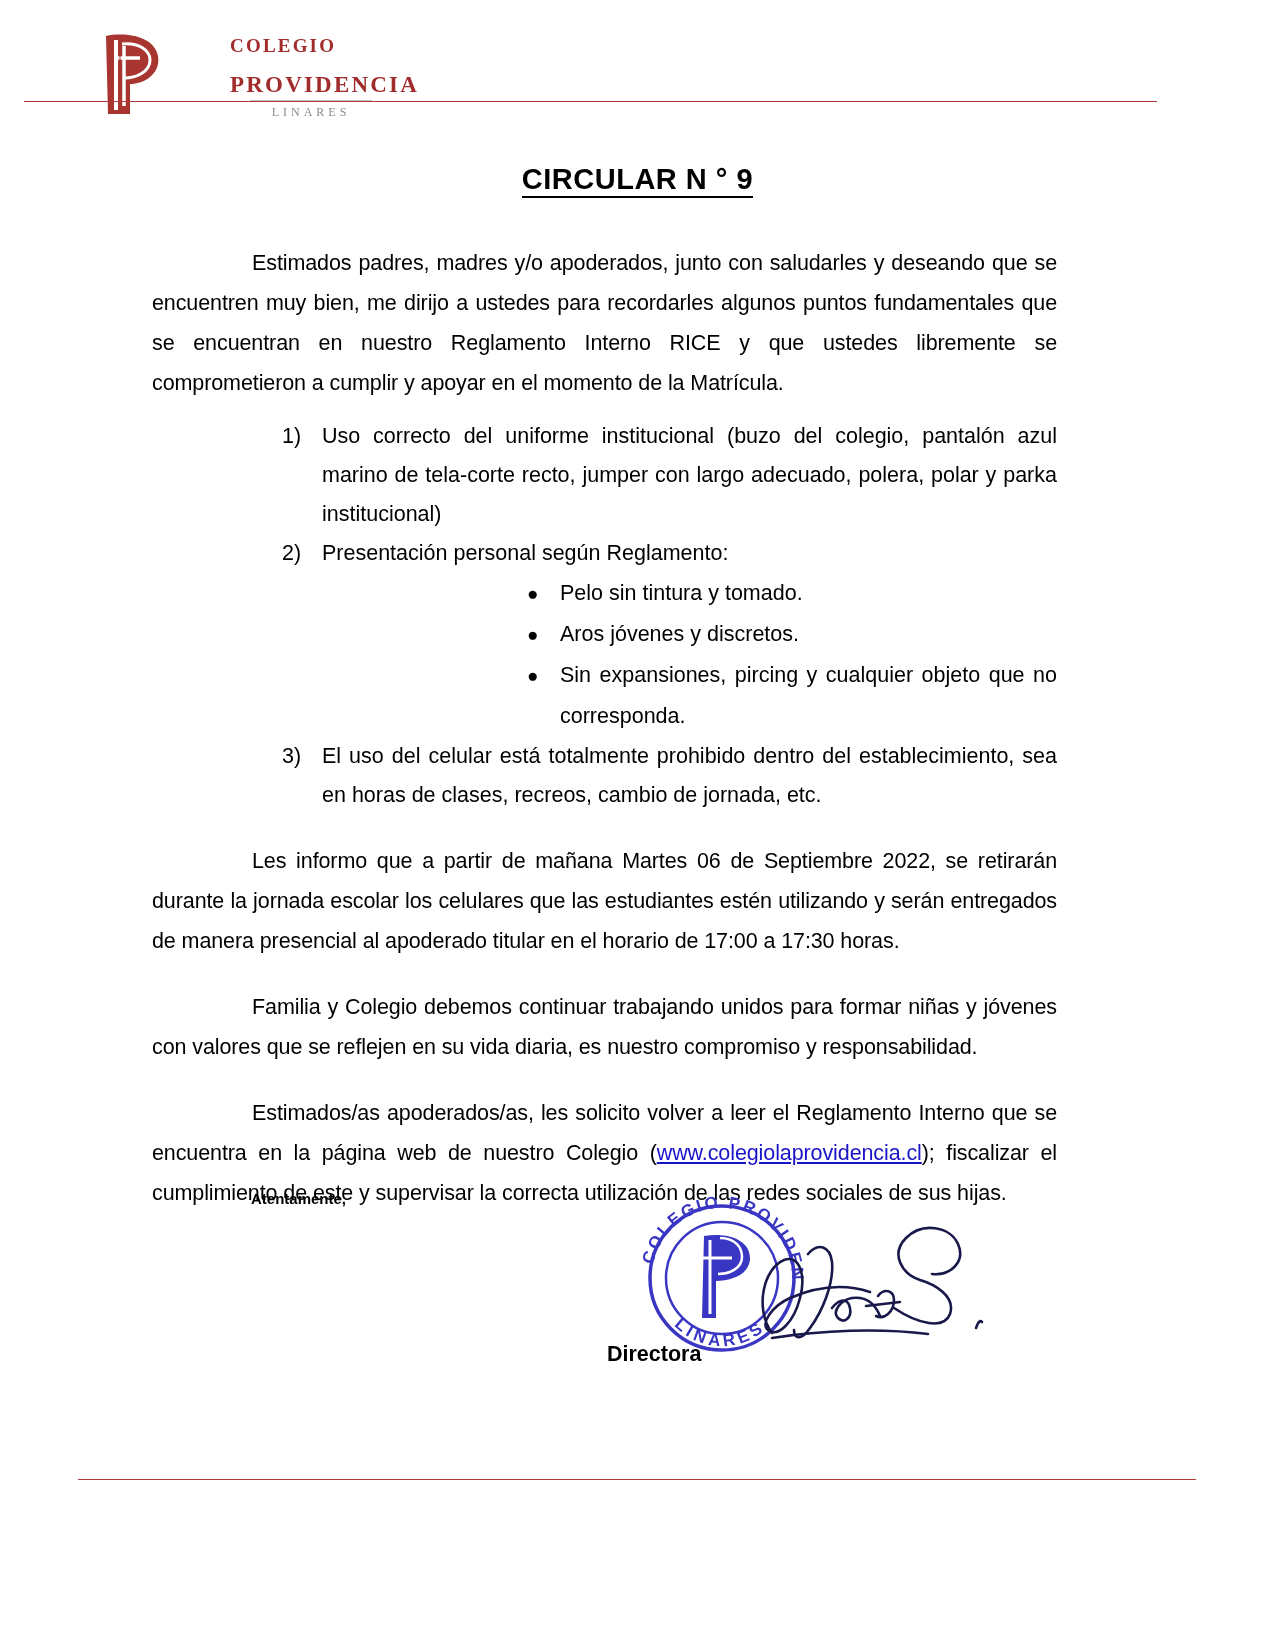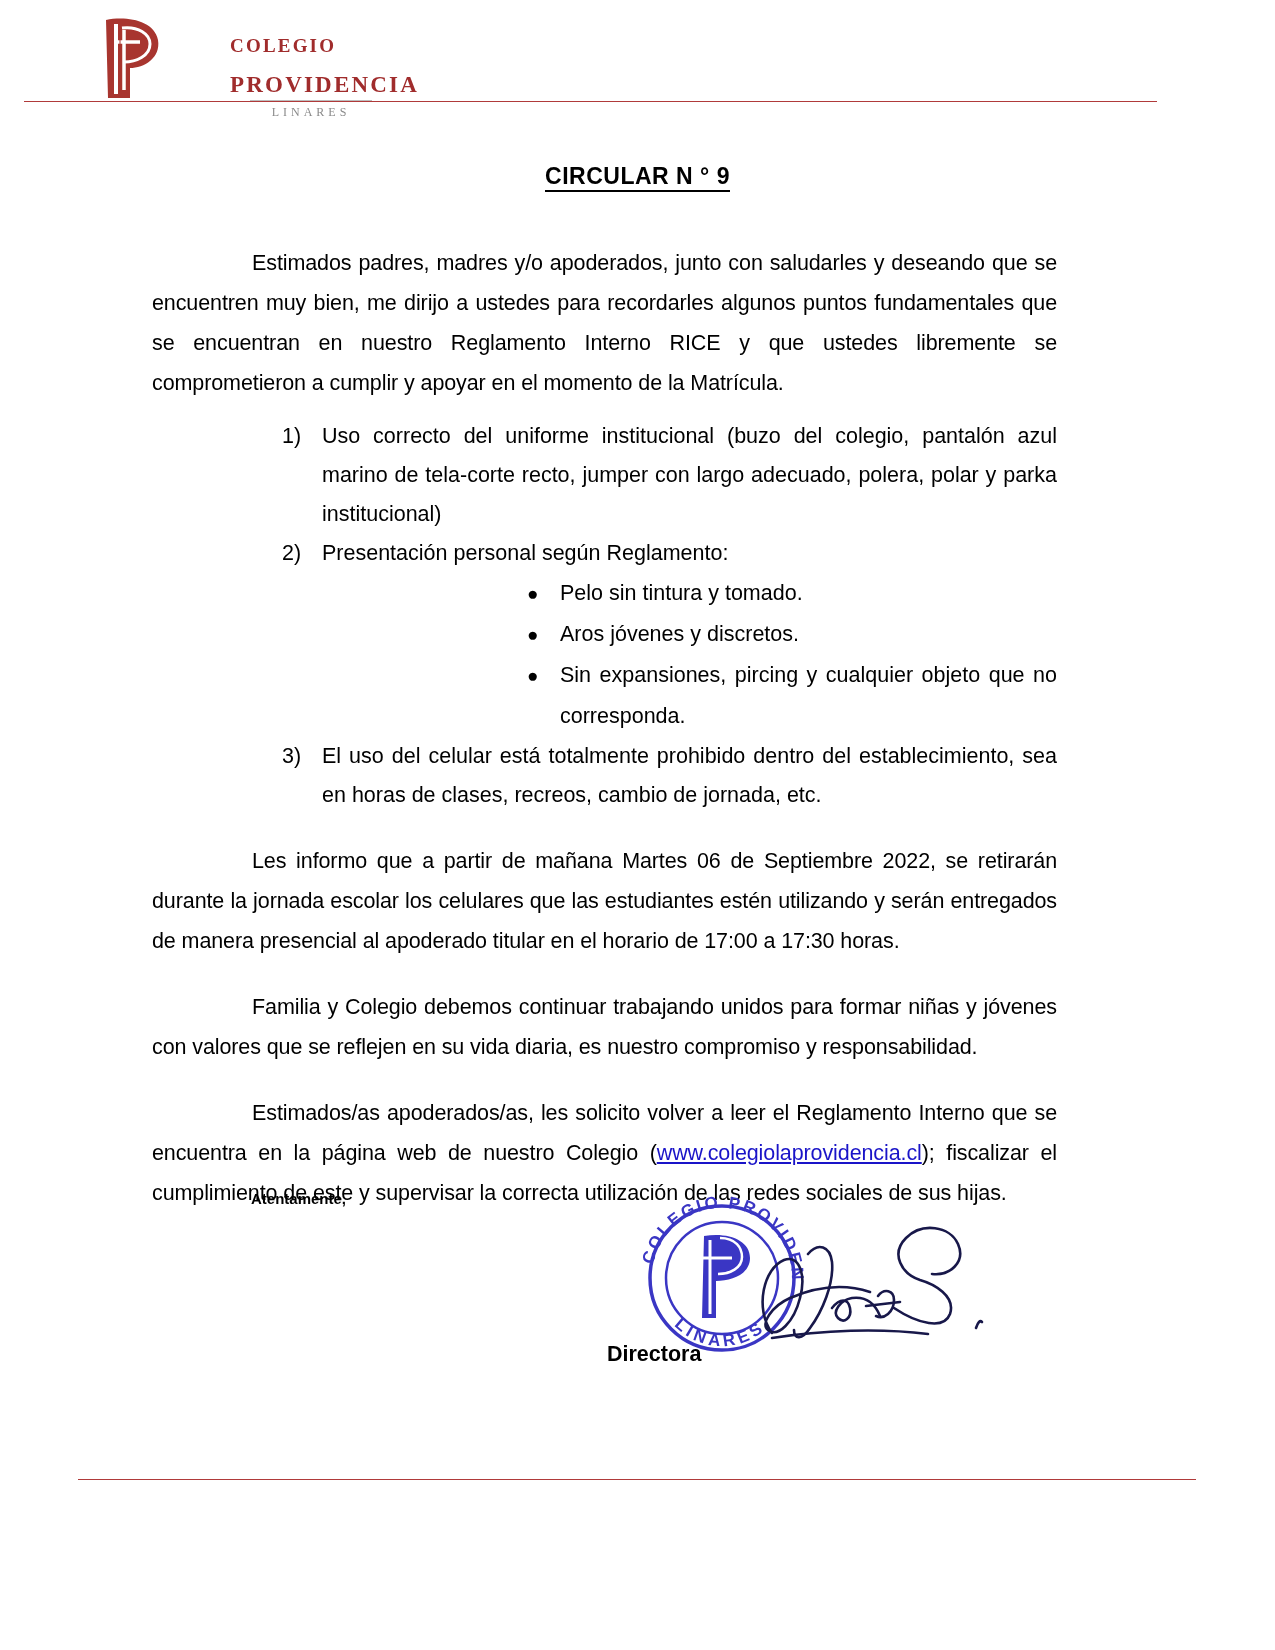--- a/index.html
+++ b/index.html
@@ -25,21 +25,21 @@
     left: 0;
     top: 0;
     width: 1275px;
     height: 110px;
   }
   .logo-block {
     position: absolute;
     left: 96px;
     top: 14px;
     display: flex;
-    align-items: flex-start;
+    align-items: flex-end;
   }
   .logo-mark {
     width: 72px;
     height: 88px;
     position: relative;
     flex: 0 0 auto;
   }
   .logo-mark svg { display: block; }
   .logo-text {
     margin-left: 62px;
@@ -91,21 +91,21 @@
     border-top: 1.3px solid #b03a3a;
   }
 
   
   .doc-title {
     position: absolute;
     left: 0;
     top: 163px;
     width: 1275px;
     text-align: center;
-    font-size: 23px;
+    font-size: 29px;
     font-weight: bold;
     letter-spacing: 0.5px;
   }
   .doc-title span {
     border-bottom: 2.5px solid #000;
     padding-bottom: 1px;
   }
 
   .body-area {
     position: absolute;

